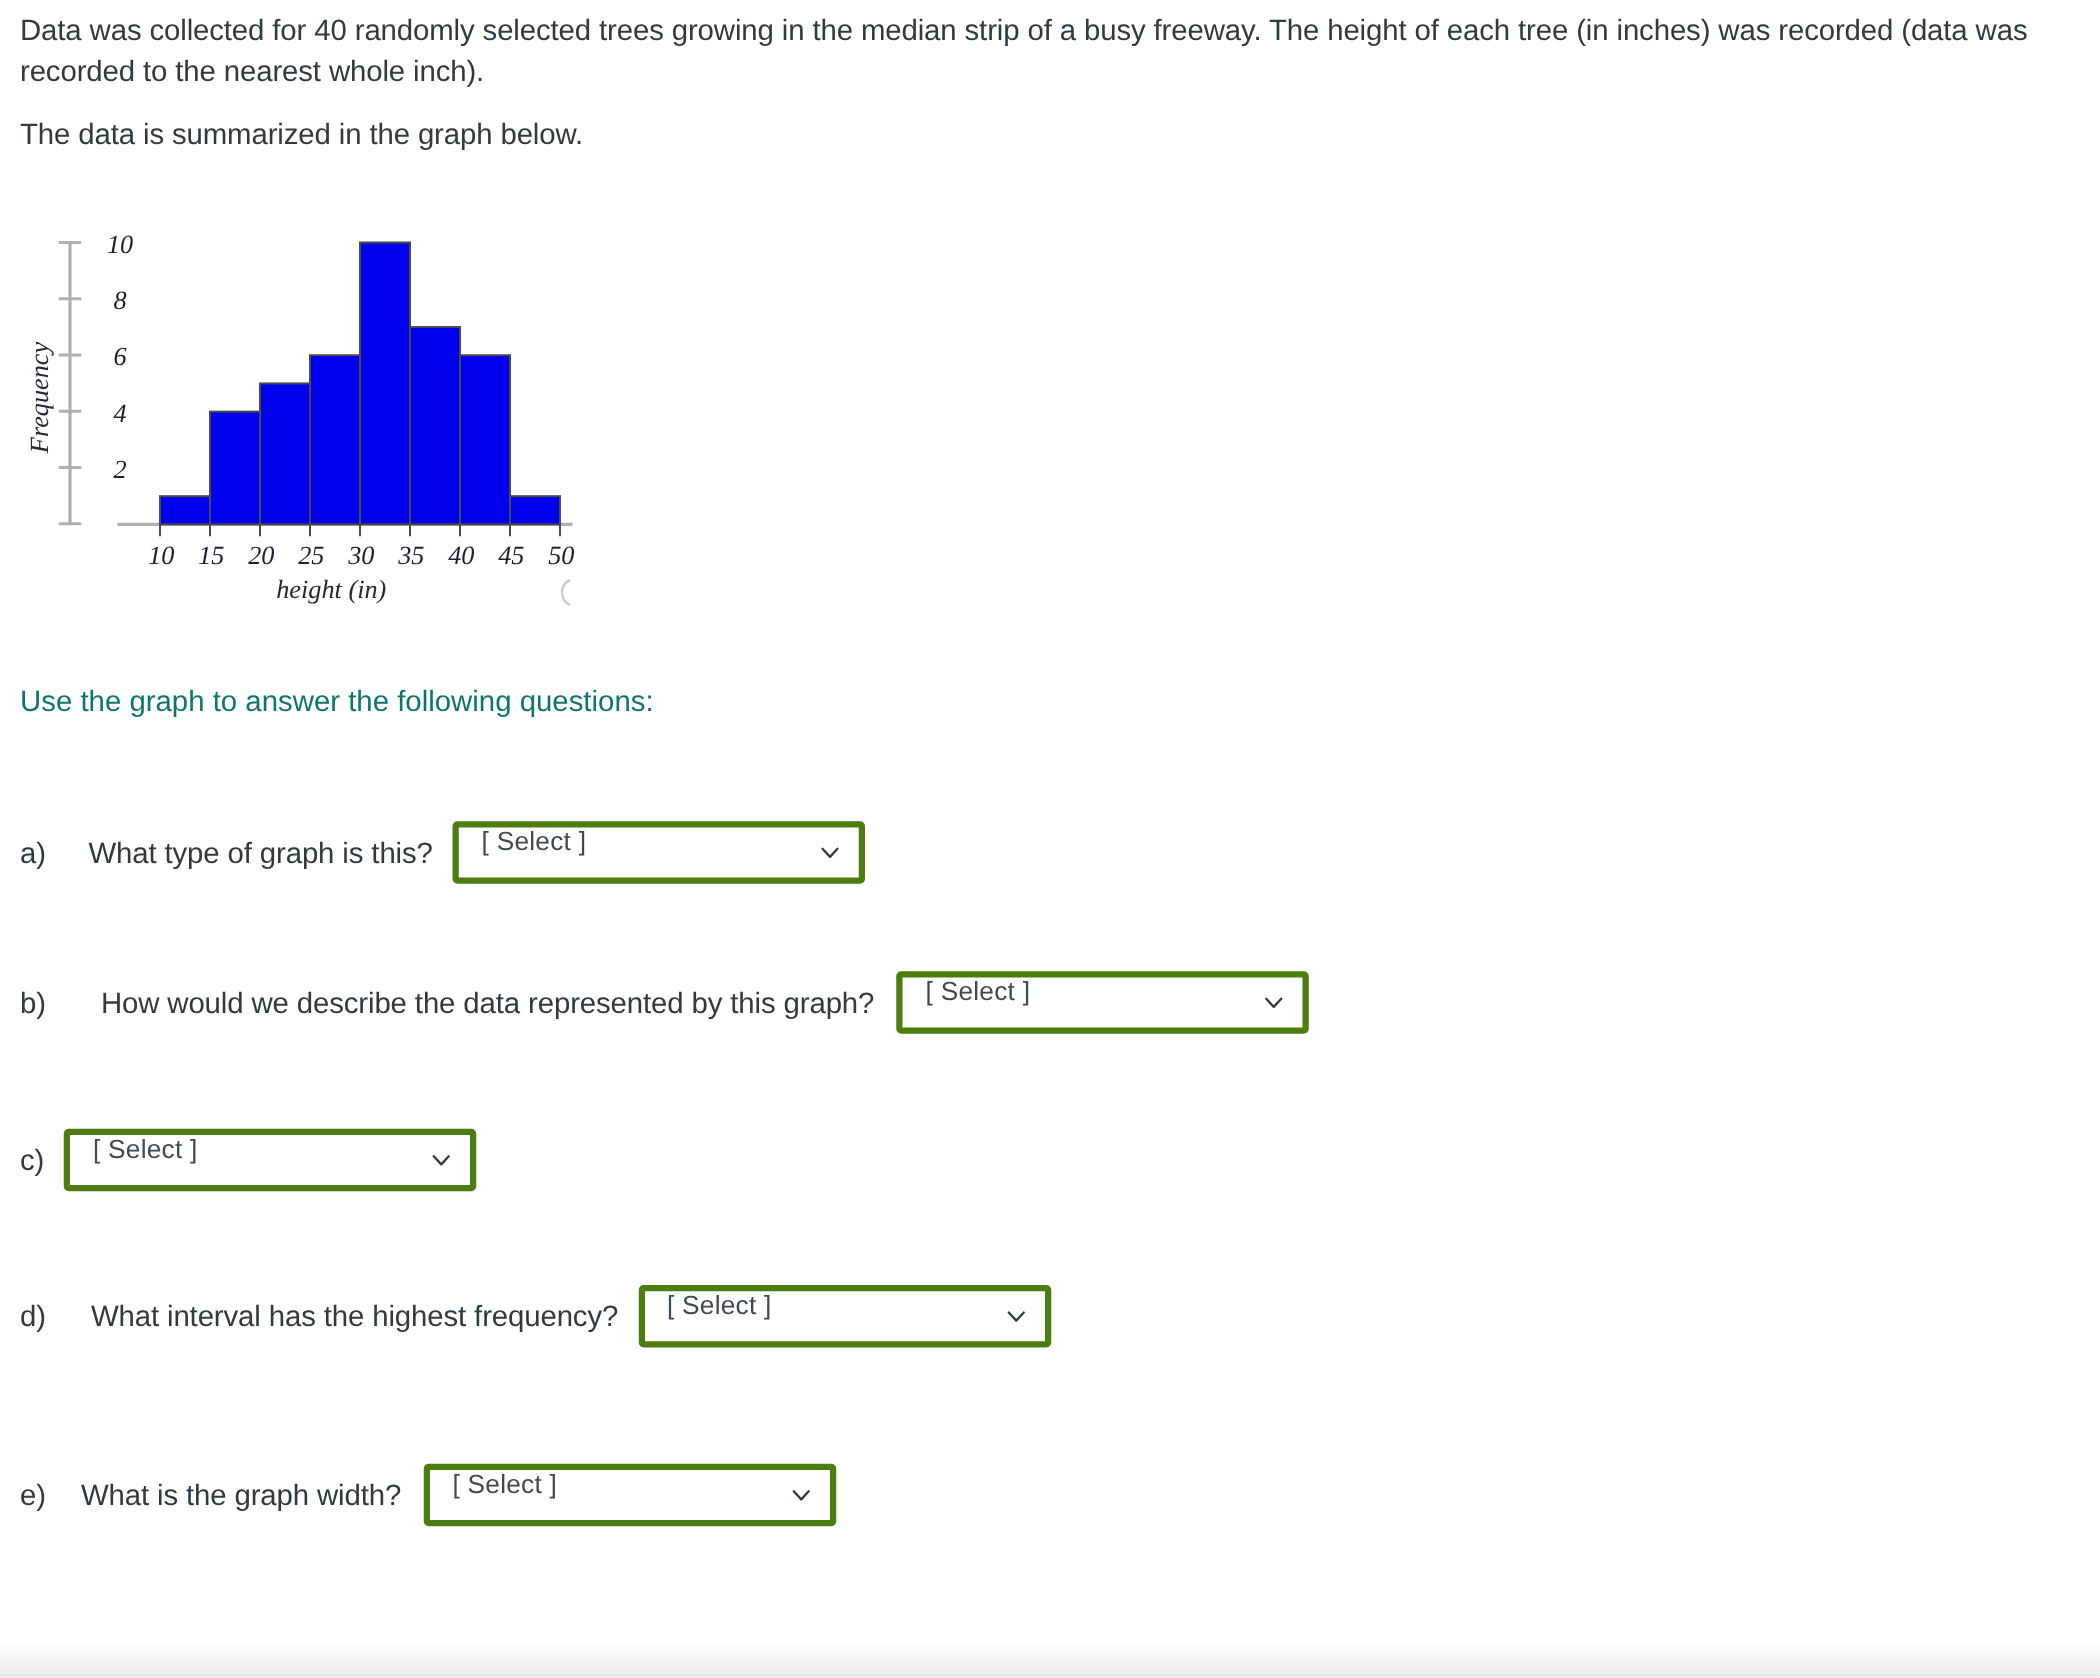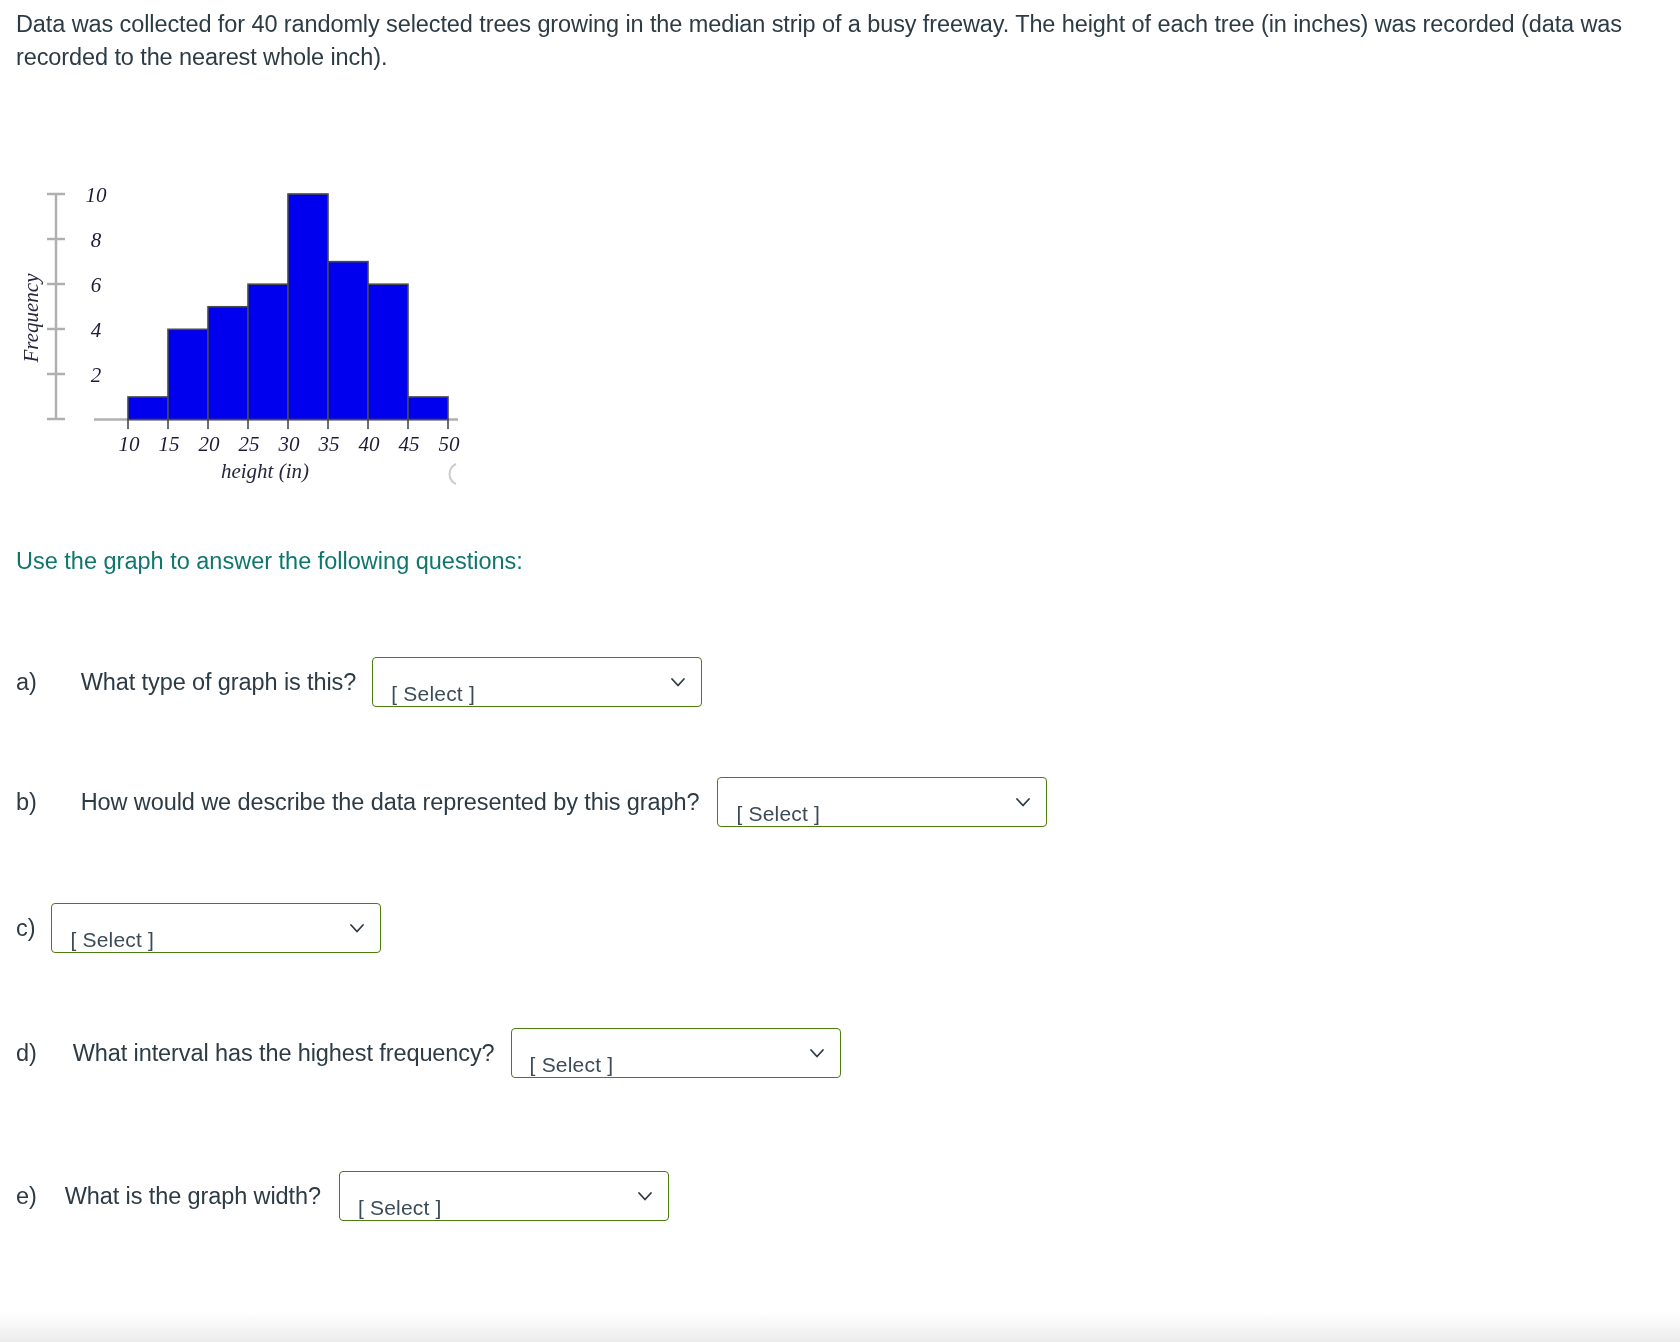--- a/index.html
+++ b/index.html
@@ -72,23 +72,23 @@
   }
   .qtext {
     font-size: 23.5px;
     line-height: 1.3;
     color: #2d3b45;
     letter-spacing: -0.1px;
   }
   .select-box {
     position: relative;
     display: inline-flex;
-    align-items: flex-end;
+    align-items: flex-start;
     height: 50px;
-    border: 1px solid #4d7c0f;
+    border: 5px solid #4d7c0f;
     border-radius: 4px;
     background: #ffffff;
     padding: 0 40px 0 18px;
     font-size: 21px;
     color: #394b58;
     cursor: pointer;
     user-select: none;
   }
   .select-label {
     font-size: 21px;
@@ -151,20 +151,21 @@
     fill: #26263f;
   }
 </style>
 </head>
 <body>
 
 <div class="page">
 
   <div class="prose">
     <p class="tight">Data was collected for 40 randomly selected trees growing in the median strip of a busy freeway.   The height of each tree (in inches) was recorded (data was recorded to the nearest whole inch).</p>
+    <p>The data is summarized in the graph below.</p>
   </div>
 
   <div class="figure">
     <svg class="chart-svg" width="480" height="320" viewBox="0 0 480 320">
 
       <g stroke="#b0b0b0" stroke-width="2.5" fill="none">
         <line x1="38" y1="26" x2="38" y2="252"></line>
         <line x1="29" y1="26" x2="47" y2="26"></line>
         <line x1="29" y1="71" x2="47" y2="71"></line>
         <line x1="29" y1="116" x2="47" y2="116"></line>
@@ -219,21 +220,21 @@
       <text class="axlabel" x="247" y="310" text-anchor="middle">height (in)</text>
 
       <path d="M 438 296 a 11 11 0 0 0 0 20" fill="none" stroke="#cccccc" stroke-width="2"></path>
     </svg>
   </div>
 
   <div class="section-prompt">Use the graph to answer the following questions:</div>
 
   <div class="qrow" id="row-a">
     <span class="qtext">a)</span>
-    <span class="qtext" style="margin-left:28px">What type of graph is this?</span>
+    <span class="qtext" style="margin-left:18px">What type of graph is this?</span>
     <span class="select-box">
       <span class="select-label">[ Select ]</span>
       <span class="chev">
         <svg viewBox="0 0 18 18">
             <path d="M3 6 L9 12.5 L15 6" fill="none" stroke="#2d3b45" stroke-width="1.8" stroke-linecap="round" stroke-linejoin="round"></path>
           </svg>
       </span>
     </span>
   </div>
 

